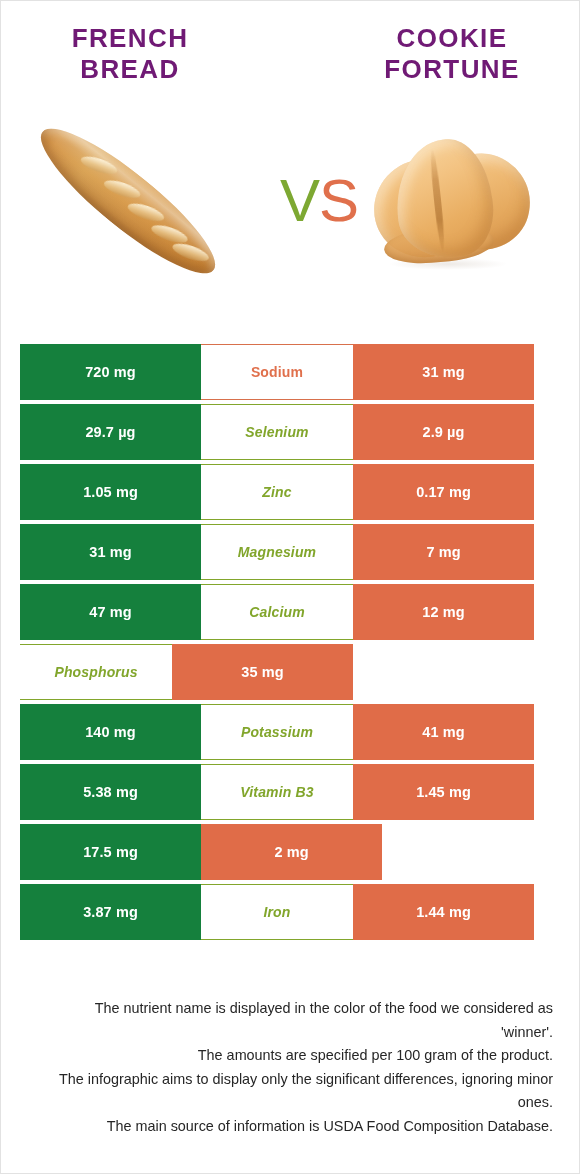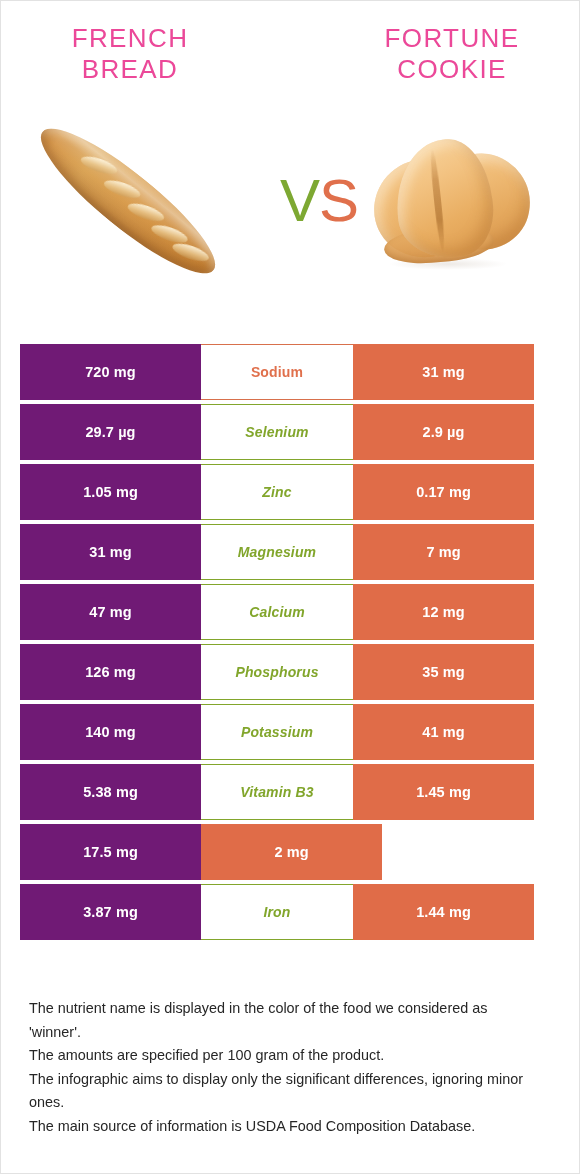--- a/index.html
+++ b/index.html
@@ -43,22 +43,22 @@
   .food-title {
     position: absolute;
     top: 22px;
     left: 0;
     width: 238px;
     text-align: center;
     font-family: "Liberation Sans", sans-serif;
     font-size: 26px;
     line-height: 31px;
     letter-spacing: 1.4px;
-    color: #ec4899;
-    font-weight: 400;
+    color: #701a75;
+    font-weight: 700;
     text-transform: uppercase;
     -webkit-text-stroke: 0.01px #1d1d1d;
   }
   .food-title .tl { display: block; }
 
   .food-art {
     position: absolute;
     top: 96px;
     left: 0;
     width: 238px;
@@ -238,41 +238,41 @@
     justify-content: center;
     font-size: 14.5px;
     font-weight: 600;
   }
   .cell.left,
   .cell.right {
     width: 181px;
     color: #ffffff;
     letter-spacing: 0.1px;
   }
-  .cell.left  { background: #701a75; margin-right: 0; }
+  .cell.left  { background: #15803d; margin-right: 0; }
   .cell.right { background: #E06C48; }
   .cell.mid {
     width: 152px;
     background: #ffffff;
     font-size: 14px;
     font-weight: 600;
     border-top: 1px solid transparent;
     border-bottom: 1px solid transparent;
     letter-spacing: 0.15px;
   }
   .cell.mid.green  { color: #82A62C; border-color: #82A62C; font-style: italic; }
   .cell.mid.orange { color: #E0704C; border-color: #D8704C; }
 
   
   .footer {
     position: absolute;
     left: 28px;
     top: 996px;
     width: 524px;
-    text-align: left;
+    text-align: right;
     font-family: "Liberation Sans", sans-serif;
     font-size: 14.4px;
     line-height: 23.5px;
     color: #262626;
     font-weight: 400;
   }
   .footer .fline { display: block; }
 </style>
 </head>
 <body>
@@ -293,22 +293,22 @@
           <div class="slash s2"></div>
           <div class="slash s3"></div>
           <div class="slash s4"></div>
           <div class="slash s5"></div>
         </div>
       </div>
     </div>
 
     <div class="food-col right">
       <div class="food-title">
+        <span class="tl">COOKIE</span>
         <span class="tl">FORTUNE</span>
-        <span class="tl">COOKIE</span>
       </div>
       <div class="food-art">
         <div class="cookie-wrap">
           <div class="cookie-shadow"></div>
           <div class="lobe back-left"></div>
           <div class="lobe back-right"></div>
           <div class="cookie-lip"></div>
           <div class="lobe front"></div>
           <div class="cookie-crease"></div>
         </div>
@@ -346,21 +346,20 @@
       <div class="cell right">7 mg</div>
     </div>
 
     <div class="row">
       <div class="cell left">47 mg</div>
       <div class="cell mid green">Calcium</div>
       <div class="cell right">12 mg</div>
     </div>
 
     <div class="row">
-      <div class="cell left">126 mg</div>
       <div class="cell mid green">Phosphorus</div>
       <div class="cell right">35 mg</div>
     </div>
 
     <div class="row">
       <div class="cell left">140 mg</div>
       <div class="cell mid green">Potassium</div>
       <div class="cell right">41 mg</div>
     </div>
 

